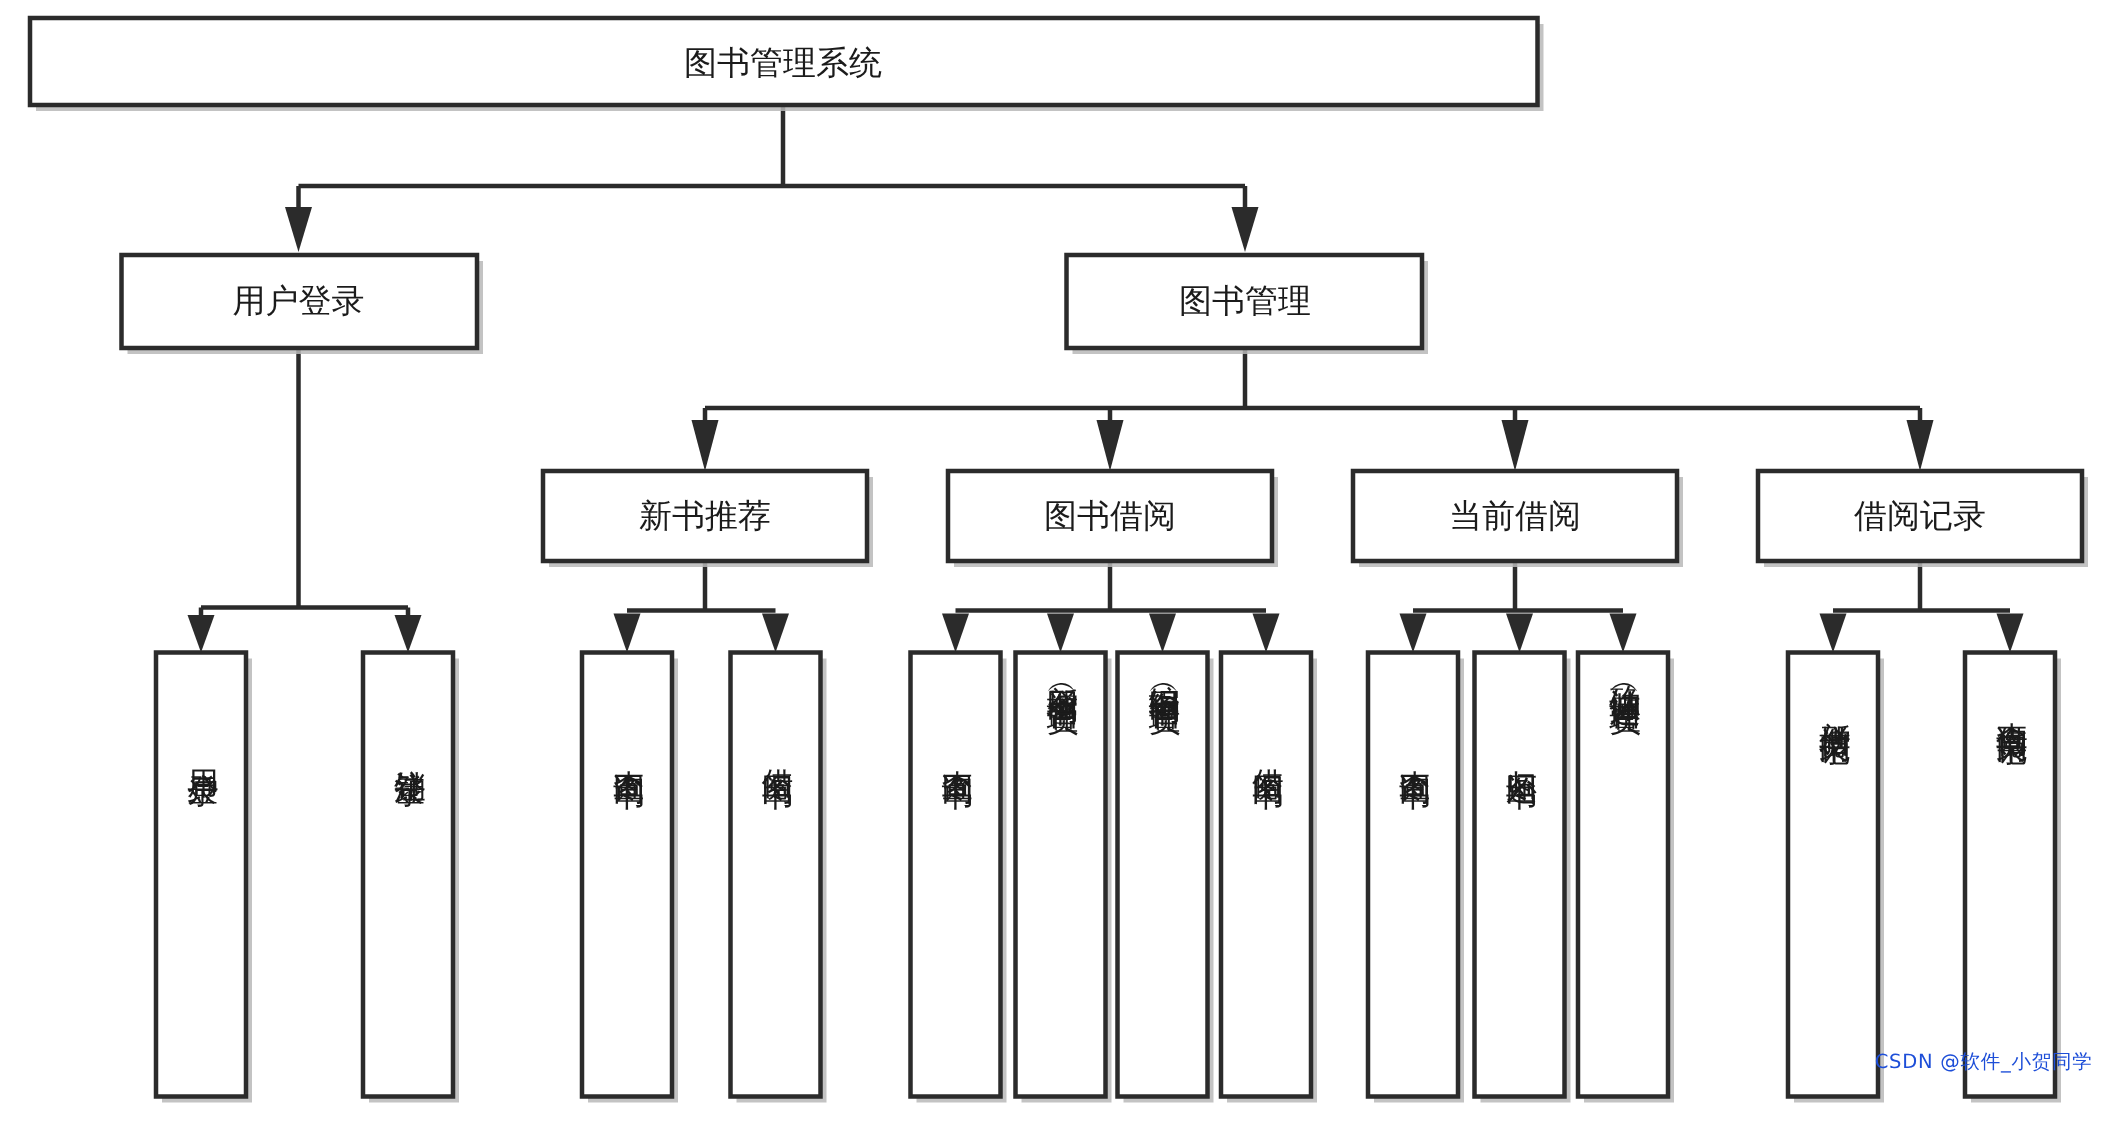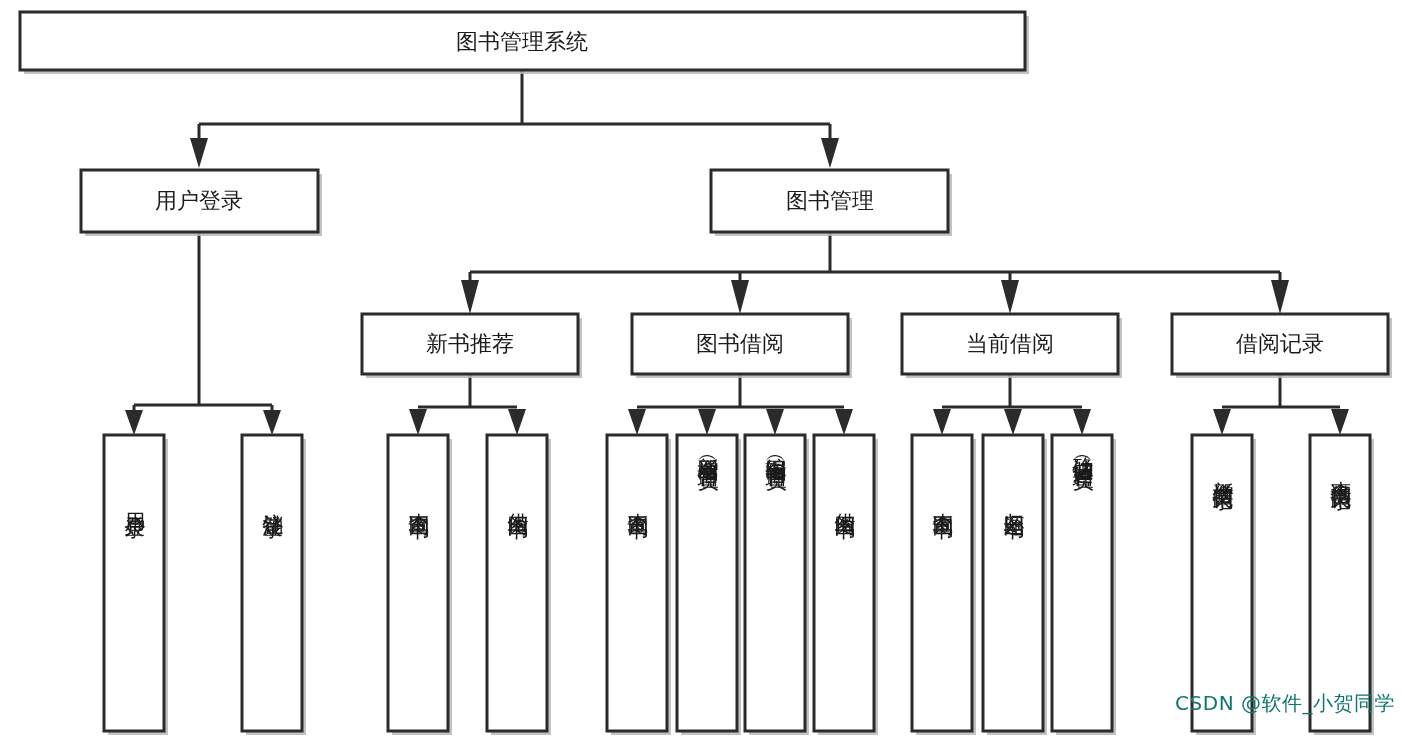--- a/index.html
+++ b/index.html
@@ -61,22 +61,22 @@
     font-size: 21px;
     writing-mode: vertical-rl;
     text-orientation: upright;
     letter-spacing: 2px;
   }
   .watermark {
     position: absolute;
     right: 10px;
     bottom: 6px;
     font-family: "DejaVu Sans", "Liberation Sans", sans-serif;
-    font-size: 20px;
-    color: #0f766e;
+    font-size: 13px;
+    color: #1d4ed8;
     white-space: nowrap;
     pointer-events: none;
     letter-spacing: 0.5px;
   }
 </style>
 </head>
 <body>
 
 <div id="diagram-root">
 

